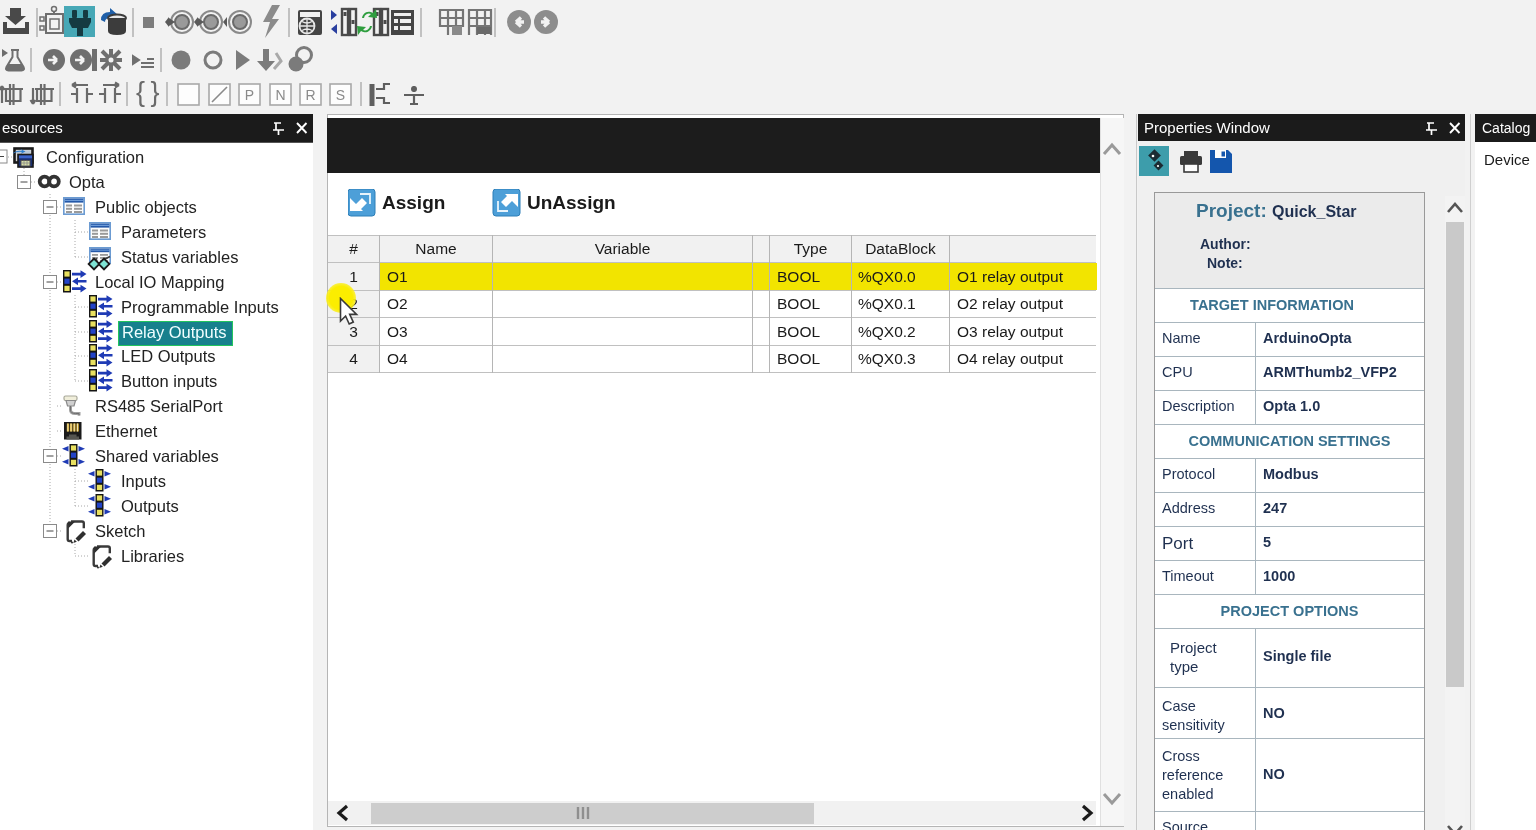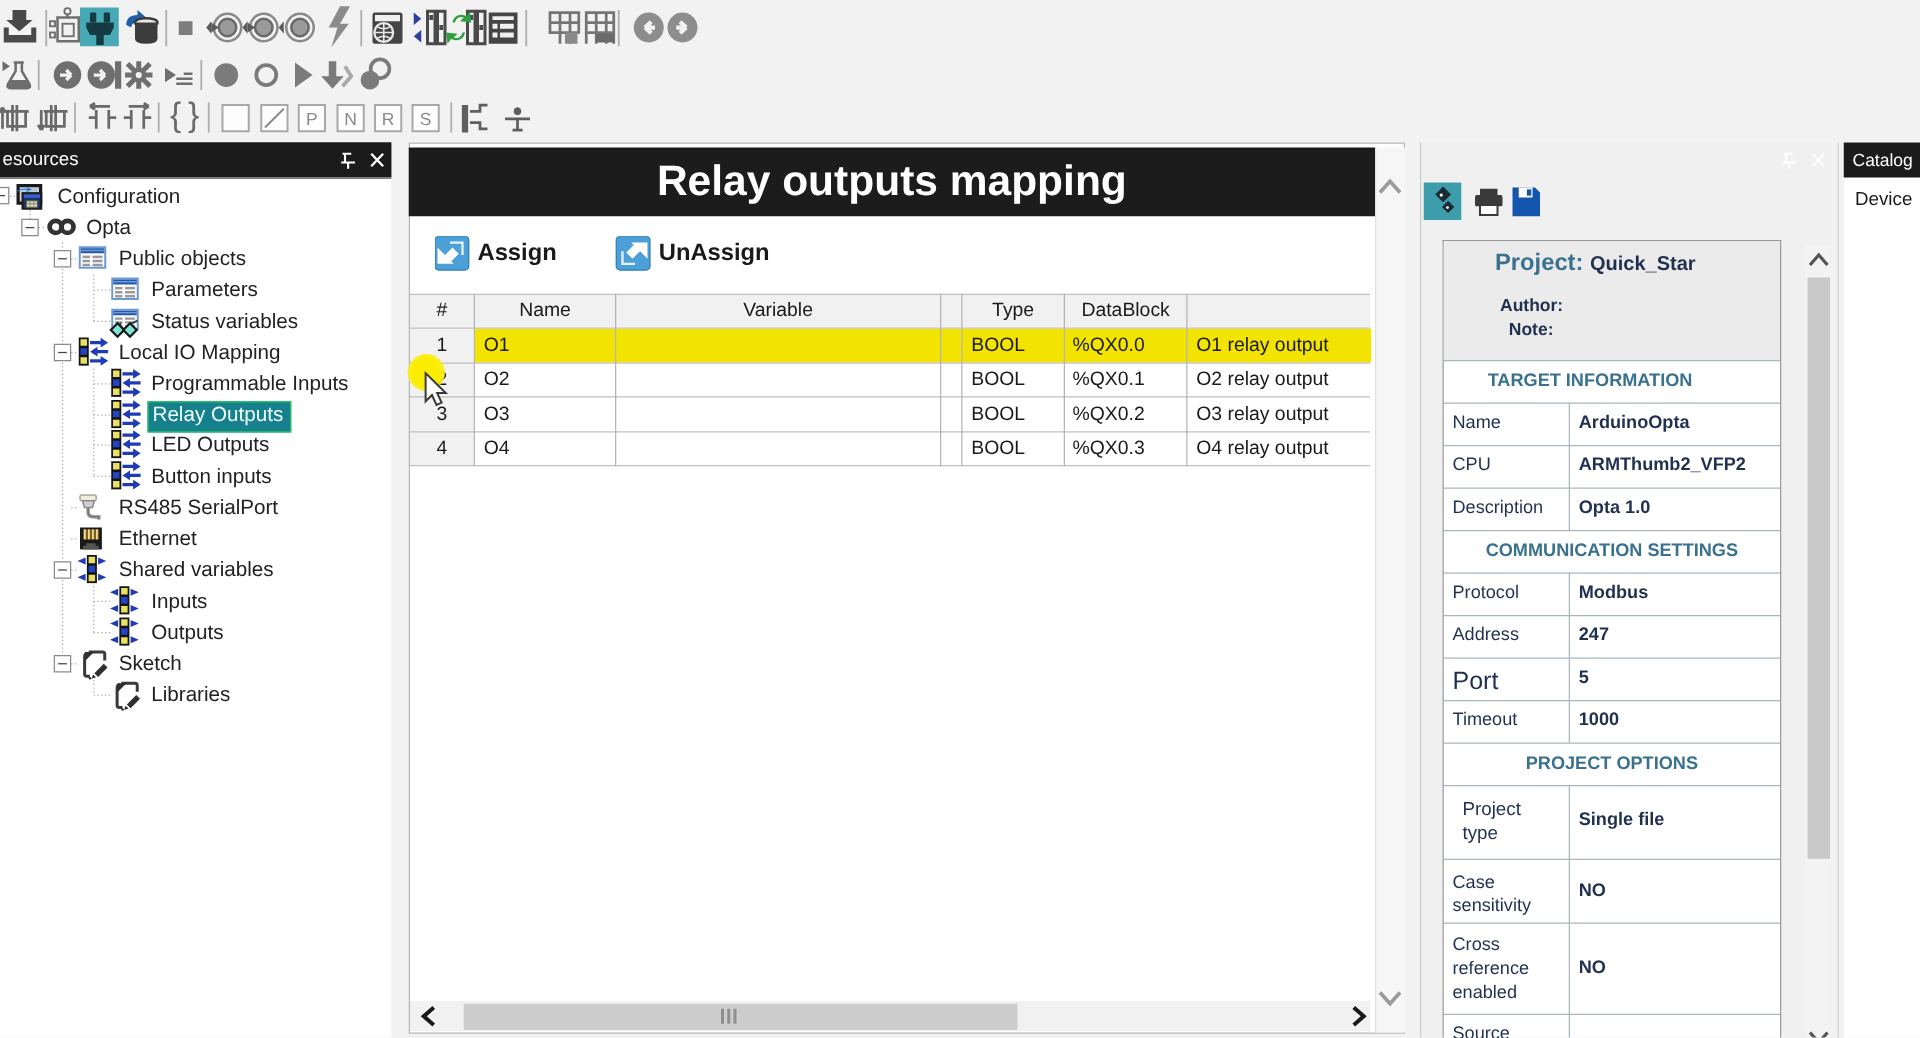--- a/index.html
+++ b/index.html
@@ -371,21 +371,20 @@
     <div class="tree-label" style="left:95px;top:281px;">Ethernet</div>
     <div class="tree-label" style="left:95px;top:306px;">Shared variables</div>
     <div class="tree-label" style="left:121px;top:331px;">Inputs</div>
     <div class="tree-label" style="left:121px;top:356px;">Outputs</div>
     <div class="tree-label" style="left:95px;top:381px;">Sketch</div>
     <div class="tree-label" style="left:121px;top:406px;">Libraries</div>
   </div>
 
   <div class="abs" style="left:327px;top:114px;width:797px;height:713px;background:#ffffff;border:1px solid #b5b5b5;"></div>
   <div class="abs" style="left:327px;top:118px;width:773px;height:55px;background:#1c1c1c;"></div>
-  <div class="abs" style="left:327px;top:126px;width:773px;height:42px;color:#fff;font-size:34px;font-weight:bold;text-align:center;">Relay outputs mapping</div>
   <div id="assignrow">
     <svg class="abs" style="left:348px;top:189px;" width="300" height="28" viewBox="0 0 300 28">
       <rect x="0" y="0" width="27" height="27" rx="3" fill="#4d9fd8" stroke="#2d7fb8" stroke-width="1"></rect>
       <path d="M2 22 L2 9 L8 15 L14 9 L19 14 L13 20 L15 22 Z" fill="#ffffff"></path>
       <path d="M12 5 L22 5 L22 15" fill="none" stroke="#e8f4fc" stroke-width="1.8"></path>
       <rect x="145" y="0" width="27" height="27" rx="3" fill="#4d9fd8" stroke="#2d7fb8" stroke-width="1"></rect>
       <path d="M170 5 L170 18 L164 12 L158 18 L153 13 L159 7 L157 5 Z" fill="#ffffff"></path>
       <path d="M160 22 L150 22 L150 12" fill="none" stroke="#e8f4fc" stroke-width="1.8"></path>
     </svg>
     <div class="abs" style="left:382px;top:192px;font-size:19px;font-weight:bold;color:#1a1a1a;">Assign</div>
@@ -456,20 +455,21 @@
     <svg class="abs" style="left:1076px;top:804px;" width="20" height="18">
         <path d="M7 2 L15 9 L7 16" stroke="#1a1a1a" stroke-width="3.2" fill="none"></path>
       </svg>
     <svg class="abs" style="left:576px;top:806px;" width="16" height="14">
       <path d="M2 1 V13 M7 1 V13 M12 1 V13" stroke="#8f8f8f" stroke-width="2.4"></path>
     </svg>
   </div>
 
   <div class="abs" style="left:1136px;top:114px;width:1px;height:716px;background:#c9c9c9;"></div>
   <div class="abs" style="left:1138px;top:114px;width:327px;height:716px;background:#f0f0f0;"></div>
+  <div class="abs" style="left:1138px;top:114px;width:327px;height:27px;background:#1b1b1b;color:#fff;font-size:15px;line-height:27px;padding-left:6px;">Properties Window</div>
   <div id="propstoolbar">
     <div class="abs" style="left:1139px;top:146px;width:30px;height:30px;background:#3d9dab;"></div>
     <svg class="abs" style="left:1139px;top:146px;" width="30" height="30">
       <rect x="11" y="5" width="9" height="9" transform="rotate(45 15.5 9.5)" fill="#1c2b33"></rect>
       <circle cx="14" cy="10" r="1.3" fill="#fff"></circle>
       <rect x="16" y="16" width="7" height="7" transform="rotate(45 19.5 19.5)" fill="#1c2b33"></rect>
       <circle cx="19" cy="20" r="1.1" fill="#fff"></circle>
     </svg>
     <svg class="abs" style="left:1179px;top:150px;" width="26" height="24">
       <rect x="5" y="1" width="14" height="5" fill="#3a3a3a"></rect>
@@ -516,21 +516,21 @@
     <div class="abs" style="left:1162px;top:330px;font-size:14.5px;color:#1f3050;">Name</div>
     <div class="abs" style="left:1263px;top:330px;font-size:14.5px;font-weight:bold;color:#1f3050;">ArduinoOpta</div>
     <div class="abs" style="left:1162px;top:364px;font-size:14.5px;color:#1f3050;">CPU</div>
     <div class="abs" style="left:1263px;top:364px;font-size:14.5px;font-weight:bold;color:#1f3050;">ARMThumb2_VFP2</div>
     <div class="abs" style="left:1162px;top:398px;font-size:14.5px;color:#1f3050;">Description</div>
     <div class="abs" style="left:1263px;top:398px;font-size:14.5px;font-weight:bold;color:#1f3050;">Opta 1.0</div>
     <div class="abs" style="left:1162px;top:466px;font-size:14.5px;color:#1f3050;">Protocol</div>
     <div class="abs" style="left:1263px;top:466px;font-size:14.5px;font-weight:bold;color:#1f3050;">Modbus</div>
     <div class="abs" style="left:1162px;top:500px;font-size:14.5px;color:#1f3050;">Address</div>
     <div class="abs" style="left:1263px;top:500px;font-size:14.5px;font-weight:bold;color:#1f3050;">247</div>
-    <div class="abs" style="left:1162px;top:534px;font-size:20px;color:#1f3050;">Port</div>
+    <div class="abs" style="left:1162px;top:534px;font-size:17px;color:#1f3050;">Port</div>
     <div class="abs" style="left:1263px;top:534px;font-size:14.5px;font-weight:bold;color:#1f3050;">5</div>
     <div class="abs" style="left:1162px;top:568px;font-size:14.5px;color:#1f3050;">Timeout</div>
     <div class="abs" style="left:1263px;top:568px;font-size:14.5px;font-weight:bold;color:#1f3050;">1000</div>
     <div class="abs" style="left:1170px;top:638px;width:60px;font-size:15px;color:#1f3050;line-height:19px;">Project type</div>
     <div class="abs" style="left:1263px;top:648px;font-size:14.5px;font-weight:bold;color:#1f3050;">Single file</div>
     <div class="abs" style="left:1162px;top:697px;width:85px;font-size:14.5px;color:#1f3050;line-height:19px;">Case sensitivity</div>
     <div class="abs" style="left:1263px;top:705px;font-size:14.5px;font-weight:bold;color:#1f3050;">NO</div>
     <div class="abs" style="left:1162px;top:747px;width:85px;font-size:14.5px;color:#1f3050;line-height:19px;">Cross reference enabled</div>
     <div class="abs" style="left:1263px;top:766px;font-size:14.5px;font-weight:bold;color:#1f3050;">NO</div>
     <div class="abs" style="left:1162px;top:819px;font-size:14.5px;color:#1f3050;">Source</div>

